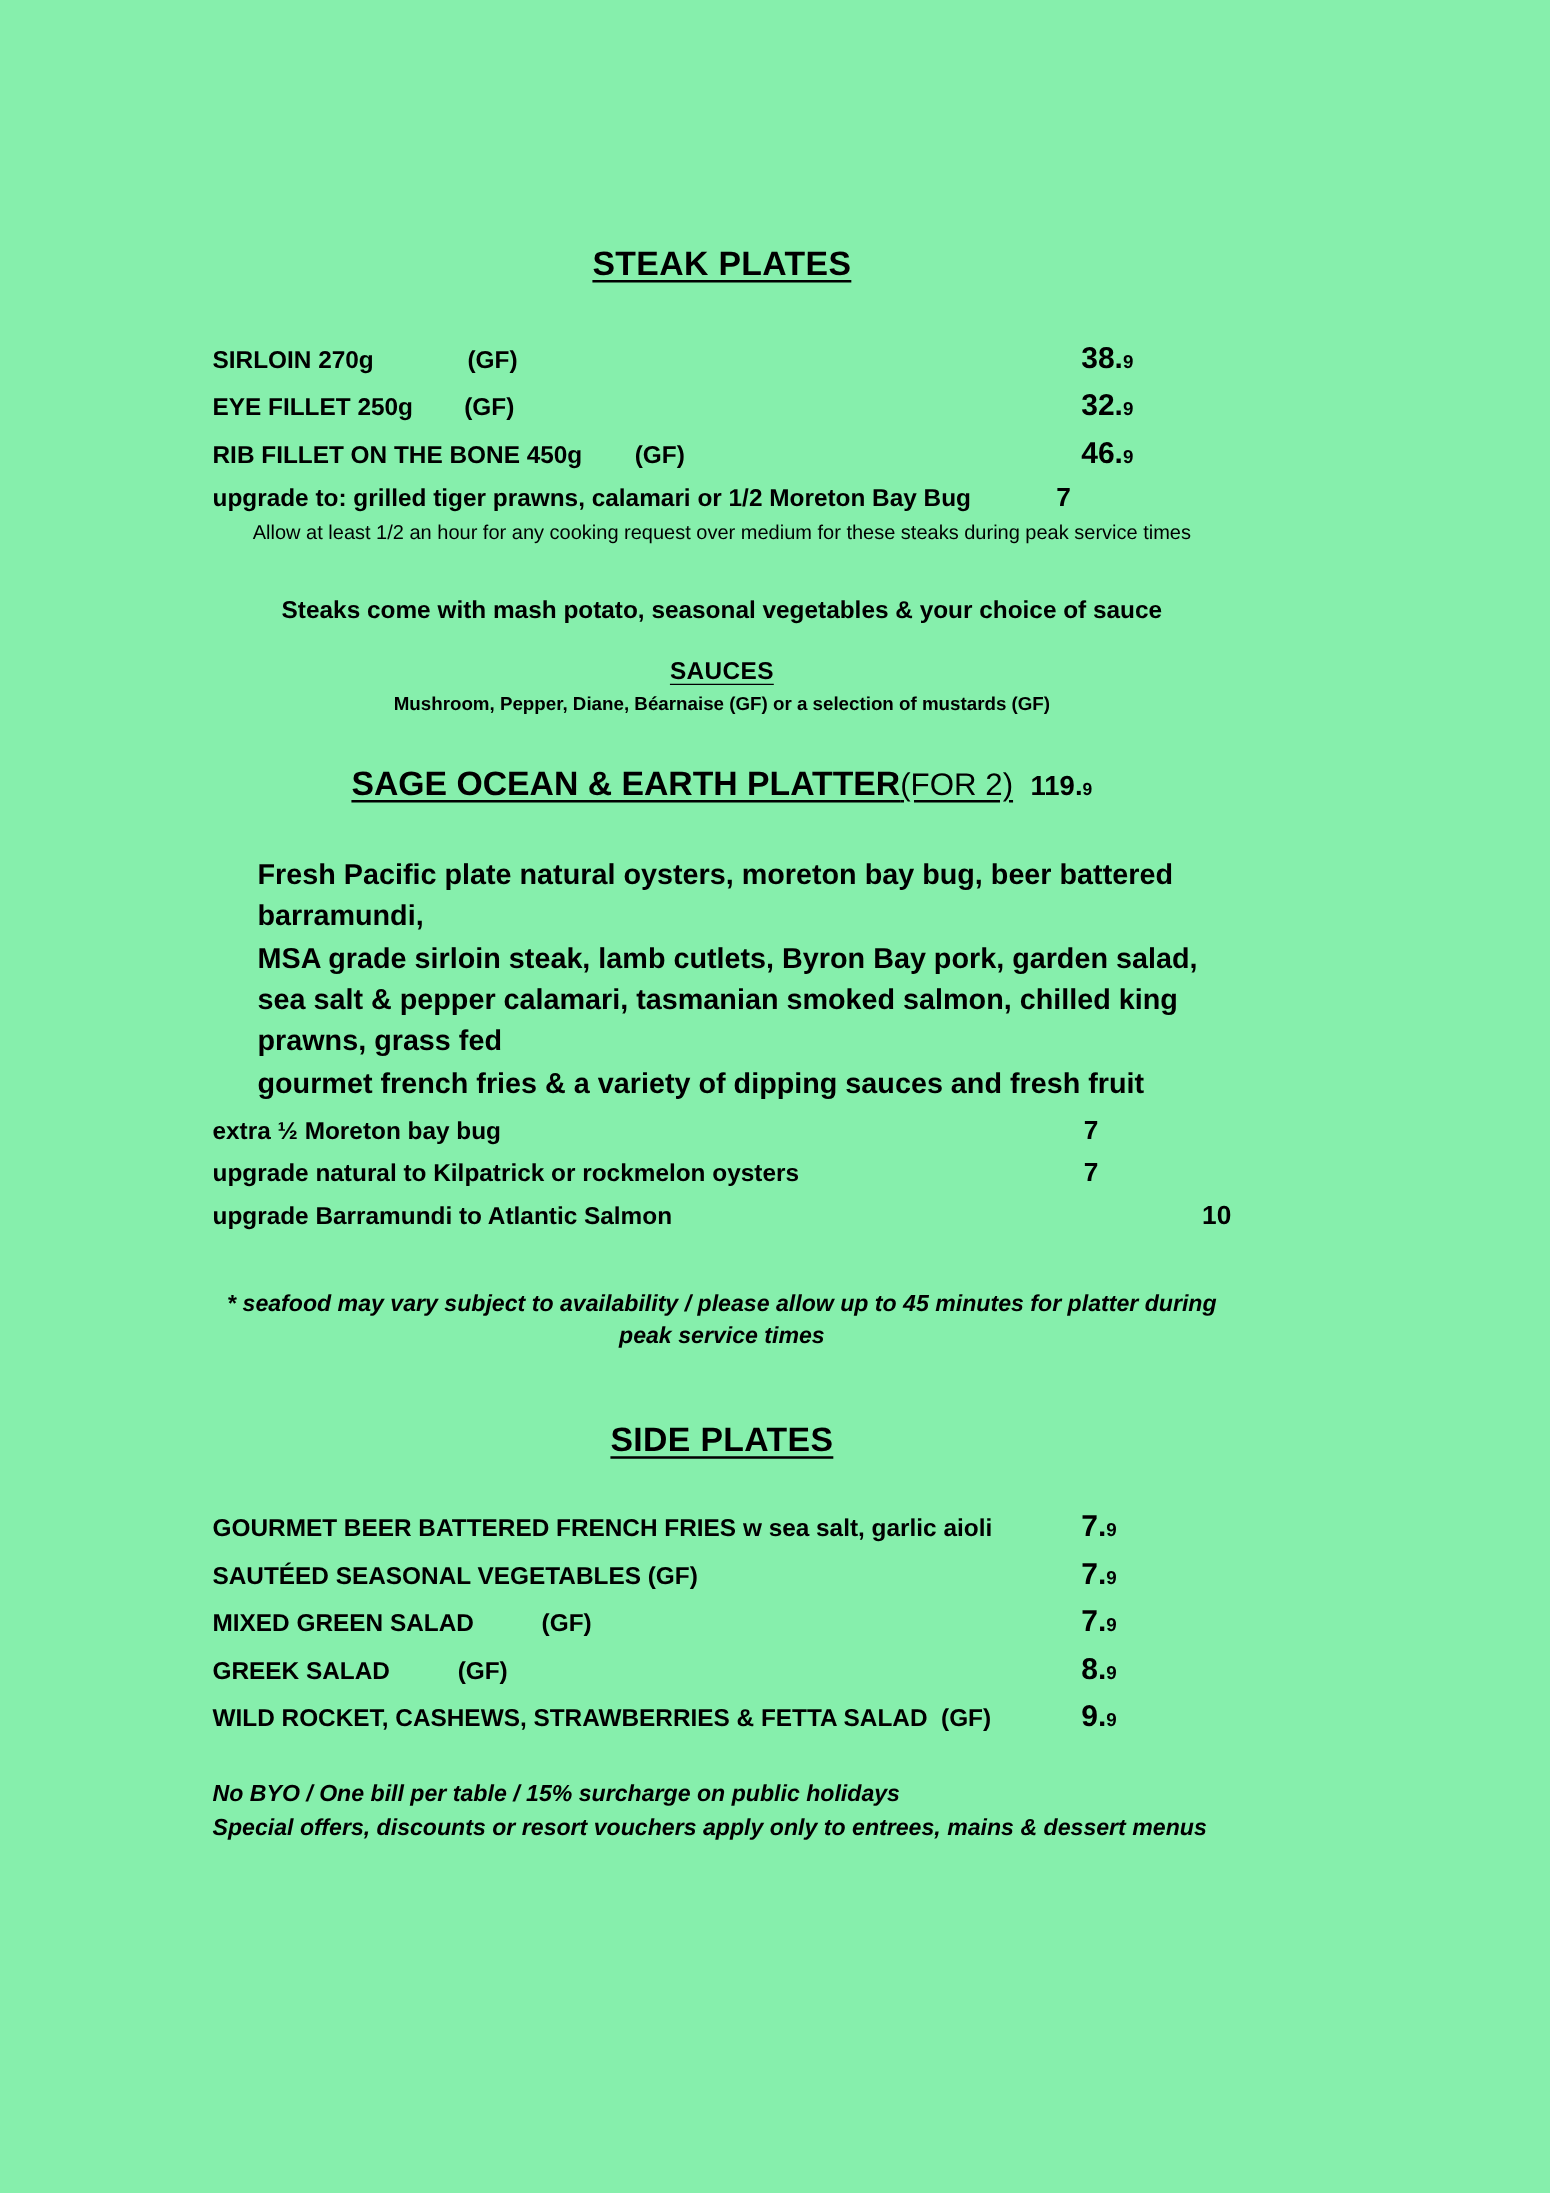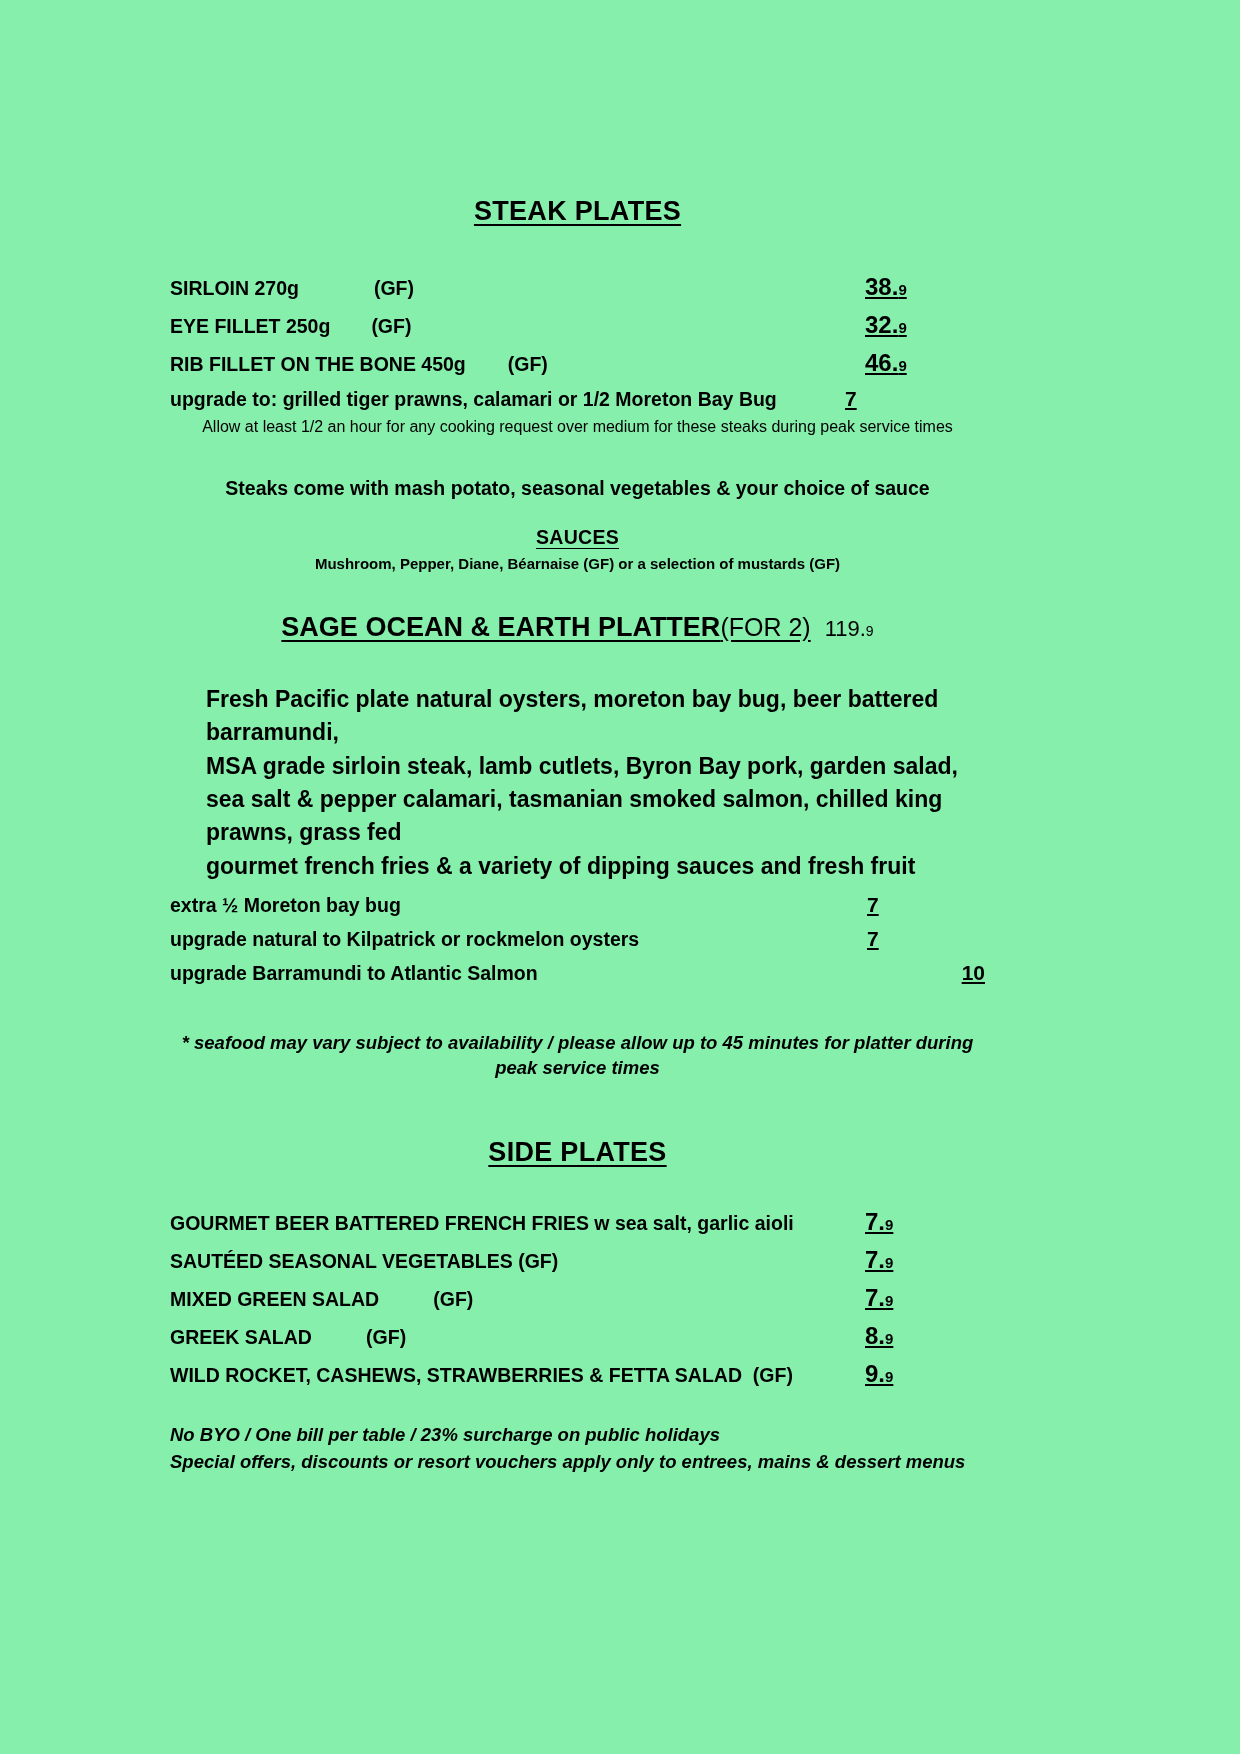--- a/index.html
+++ b/index.html
@@ -63,21 +63,20 @@
     flex: 0 0 auto;
     text-align: left;
   }
   .row .price .dec {
     font-size: 15px;
     vertical-align: baseline;
   }
   .price-col {
     width: 120px;
     flex: 0 0 120px;
-    text-decoration: underline;
   }
 
   .gf {
     font-weight: bold;
     font-size: 19.5px;
   }
 
   .small-note {
     text-align: center;
     font-size: 16px;
@@ -132,21 +131,21 @@
     text-decoration: underline;
     text-underline-offset: 4px;
   }
   .platter-head .for2 {
     font-weight: normal;
     font-size: 25px;
     text-decoration: underline;
     text-underline-offset: 4px;
   }
   .platter-head .pprice {
-    font-weight: normal;
+    font-weight: bold;
     font-size: 22px;
     margin-left: 14px;
     margin-top: 16px;
   }
   .platter-head .pprice .dec { font-size: 14px; }
 
   
   .sp-6  { height: 6px; }
   .sp-10 { height: 10px; }
   .sp-26 { height: 26px; }
@@ -298,17 +297,17 @@
     <div class="sp-10"></div>
 
     <div class="row">
       <span class="name">WILD ROCKET, CASHEWS, STRAWBERRIES &amp; FETTA SALAD  (GF)</span>
       <span class="spacer"></span>
       <span class="price price-col"><span>9.</span><span class="dec">9</span></span>
     </div>
 
     <div class="sp-34"></div>
 
-    <div class="footer-line">No BYO / One bill per table / 23% surcharge on public holidays</div>
+    <div class="footer-line">No BYO / One bill per table / 15% surcharge on public holidays</div>
     <div class="footer-line">Special offers, discounts or resort vouchers apply only to entrees, mains &amp; dessert menus</div>
 
   </div>
 </div>
 
 </body></html>

